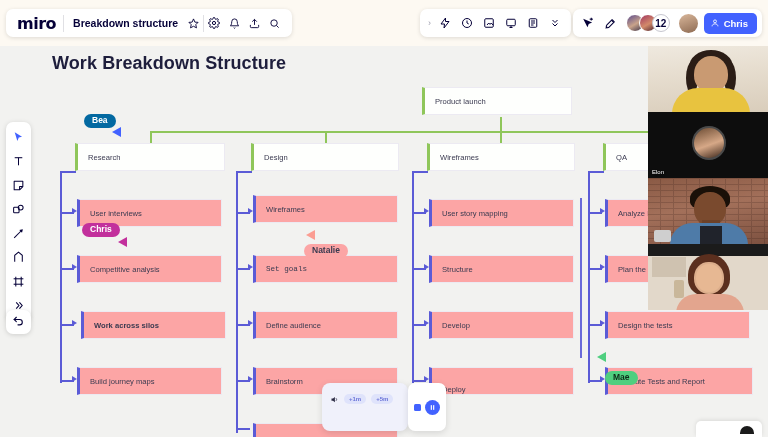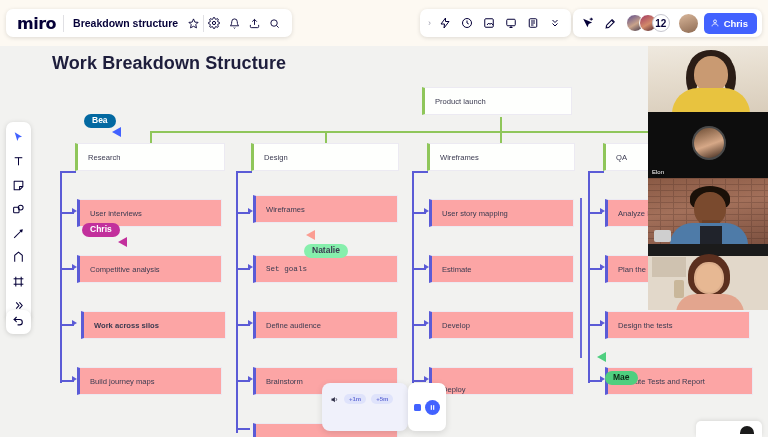--- a/index.html
+++ b/index.html
@@ -341,21 +341,21 @@
 </div>
 <div class="node blue" style="left:253px; top:423px; width:145px;"></div>
 
 <div class="node green" style="left:427px; top:143px; width:148px;">
   <span>Wireframes</span>
 </div>
 <div class="node blue" style="left:429px; top:199px; width:145px;">
   <span>User story mapping</span>
 </div>
 <div class="node blue" style="left:429px; top:255px; width:145px;">
-  <span>Estimate</span>
+  <span>Structure</span>
 </div>
 <div class="node blue" style="left:429px; top:311px; width:145px;text-align:center;">
   <span>Develop</span>
 </div>
 <div class="node blue" style="left:429px; top:367px; width:145px;align-items:flex-end;">
   <span>Deploy</span>
 </div>
 
 <div class="node green" style="left:603px; top:143px; width:148px;">
   <span>QA</span>
@@ -379,21 +379,21 @@
         border-top:5px solid transparent; border-bottom:5px solid transparent; border-right:9px solid #4262ff;"></span>
 </div>
 
 <div class="cursor" style="left:82px; top:218px;">
   <span class="cur-label" style="background:#c2309c;">Chris</span>
   <span class="cur-ptr" style="left:36px; top:19px;
         border-top:5px solid transparent; border-bottom:5px solid transparent; border-right:9px solid #c2309c;"></span>
 </div>
 
 <div class="cursor" style="left:304px; top:239px;">
-  <span class="cur-label" style="background:#86efac; color:#3a3a50;">Natalie</span>
+  <span class="cur-label" style="background:#fca5a5; color:#3a3a50;">Natalie</span>
   <span class="cur-ptr" style="left:2px; top:-9px;
         border-top:5px solid transparent; border-bottom:5px solid transparent; border-right:9px solid #fb9d92;"></span>
 </div>
 
 <div class="cursor" style="left:605px; top:366px;">
   <span class="cur-label" style="background:#4fcf7f; color:#0d2b18;">Mae</span>
   <span class="cur-ptr" style="left:-8px; top:-14px;
         border-top:5px solid transparent; border-bottom:5px solid transparent; border-right:9px solid #4fcf7f;"></span>
 </div>
 

